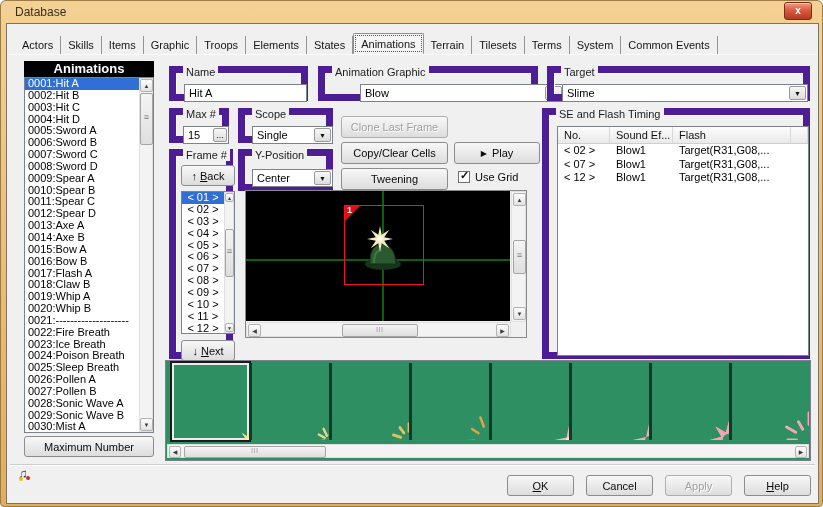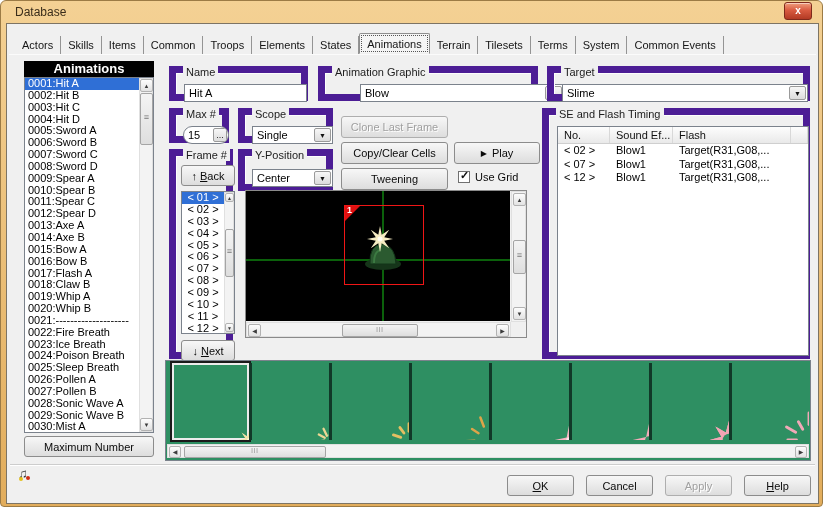--- a/index.html
+++ b/index.html
@@ -192,21 +192,21 @@
     <div class="close-btn">
       <span>x</span>
     </div>
   </div>
 
   <div class="dlg">
     <div class="tabs">
         <div class="tab">Actors</div>
         <div class="tab">Skills</div>
         <div class="tab">Items</div>
-        <div class="tab">Common</div>
+        <div class="tab">Graphic</div>
         <div class="tab">Troops</div>
         <div class="tab">Elements</div>
         <div class="tab">States</div>
         <div class="tab active">Animations</div>
         <div class="tab">Terrain</div>
         <div class="tab">Tilesets</div>
         <div class="tab">Terms</div>
         <div class="tab">System</div>
         <div class="tab">Common Events</div>
       </div>
@@ -274,21 +274,21 @@
     <div class="group" style="left:540px;top:42px;width:263px;height:35px;">
       <span class="glabel">Target</span>
       <div class="field" style="left:8px;top:11px;width:246px;height:18px;">
         <span>Slime</span>
         <span class="arrow-btn"></span>
       </div>
     </div>
 
     <div class="group" style="left:162px;top:84px;width:60px;height:35px;">
       <span class="glabel">Max #</span>
-      <div class="field" style="left:7px;top:11px;width:46px;height:18px;border-radius:9px;">
+      <div class="field" style="left:7px;top:11px;width:46px;height:18px;">
         <span>15</span>
         <span class="mini-btn" style="width:14px;">...</span>
       </div>
     </div>
 
     <div class="group" style="left:231px;top:84px;width:95px;height:35px;">
       <span class="glabel">Scope</span>
       <div class="field" style="left:7px;top:11px;width:81px;height:18px;">
         <span>Single</span>
         <span class="arrow-btn"></span>

